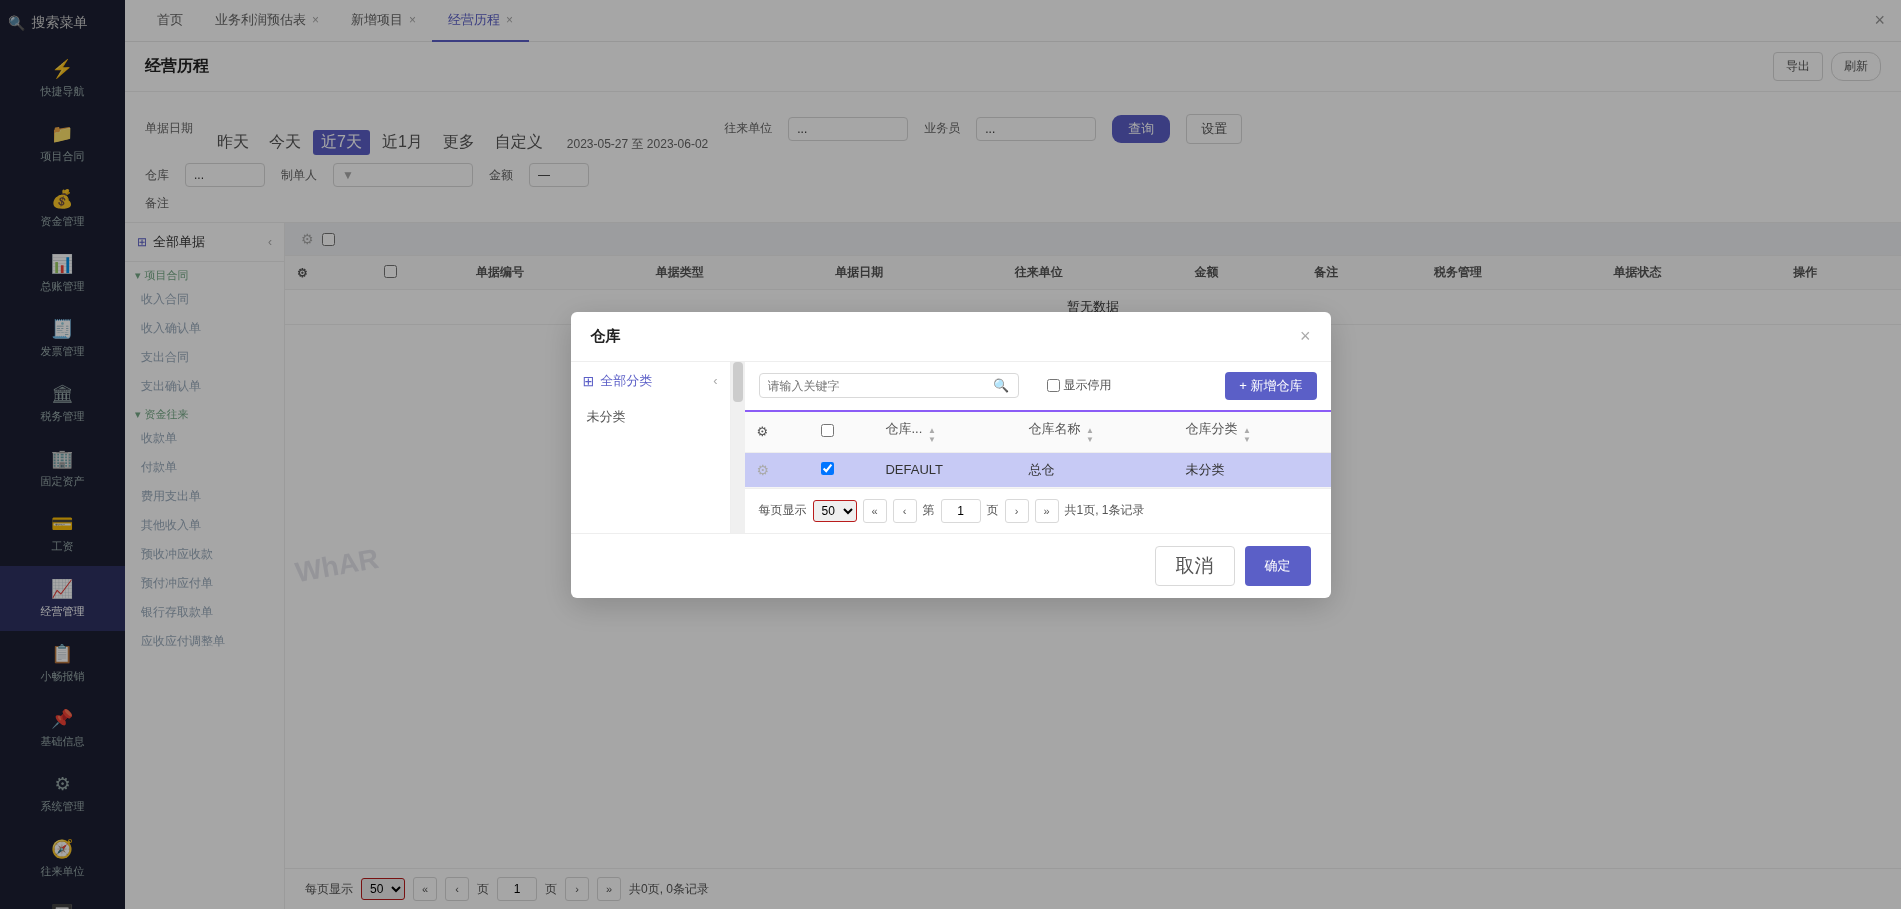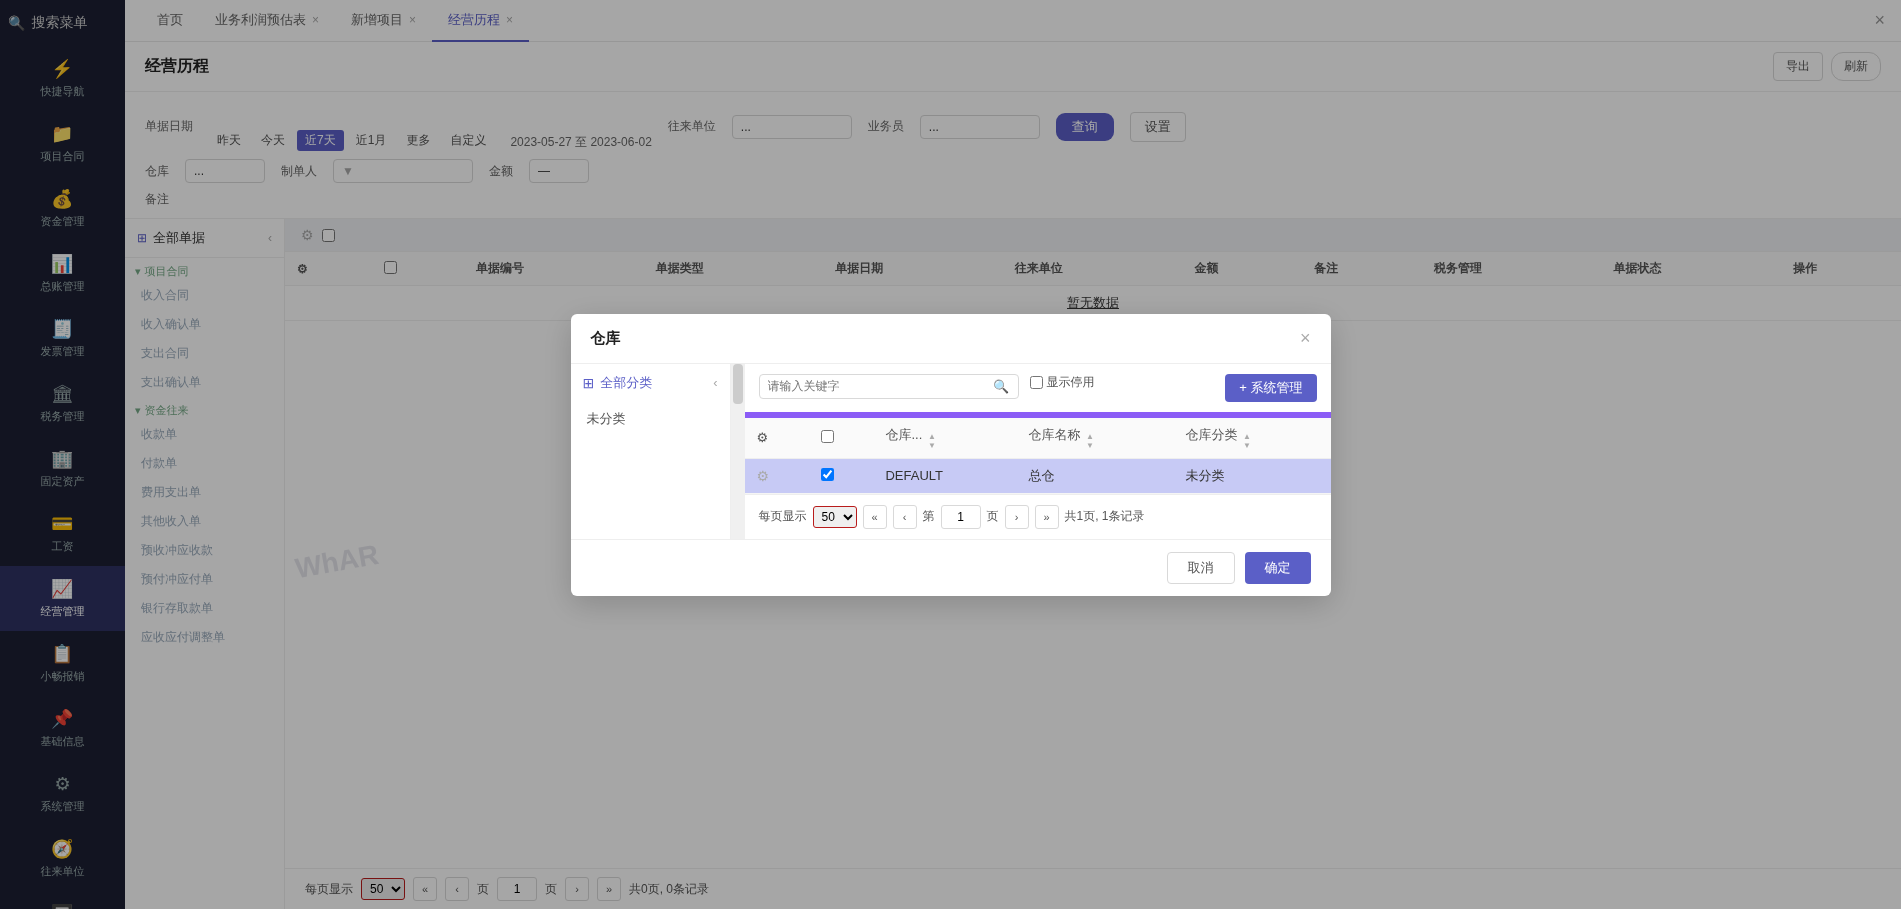--- a/index.html
+++ b/index.html
@@ -31,21 +31,21 @@
     .page-title { font-size: 16px; font-weight: 600; color: #222; }
     .header-actions { display: flex; gap: 8px; }
     .btn-export { background: #fff; border: 1px solid #d9d9d9; color: #555; padding: 5px 12px; border-radius: 4px; cursor: pointer; font-size: 12px; }
     .btn-refresh { background: #fff; border: 1px solid #d9d9d9; color: #555; padding: 5px 12px; border-radius: 12px; cursor: pointer; font-size: 12px; }
 
     
     .filter-bar { background: #fff; padding: 10px 20px; border-bottom: 1px solid #eee; }
     .filter-row { display: flex; align-items: center; gap: 16px; flex-wrap: wrap; margin-bottom: 8px; }
     .filter-label { color: #666; font-size: 12px; white-space: nowrap; }
     .date-tabs { display: flex; gap: 4px; }
-    .date-tab { padding: 2px 8px; border-radius: 3px; font-size: 12px; cursor: pointer; color: #555; margin-top: 28px; }
+    .date-tab { padding: 2px 8px; border-radius: 3px; font-size: 16px; cursor: pointer; color: #555; margin-top: 28px; }
     .date-tab.active { background: #5b5fc7; color: #fff; }
     .date-range { font-size: 12px; color: #666; margin-top: 31px; }
     .filter-select { border: 1px solid #d9d9d9; border-radius: 4px; padding: 4px 8px; font-size: 12px; color: #333; min-width: 120px; display: flex; align-items: center; justify-content: space-between; cursor: pointer; }
     .btn-query { background: #5b5fc7; color: #fff; border: none; padding: 5px 16px; border-radius: 9px; cursor: pointer; font-size: 13px; }
     .btn-settings { background: #fff; border: 1px solid #d9d9d9; color: #555; padding: 5px 14px; border-radius: 4px; cursor: pointer; font-size: 13px; }
 
     
     .filter-row2 { display: flex; align-items: center; gap: 16px; }
 
     
@@ -75,53 +75,53 @@
     .modal-categories { width: 160px; border-right: 1px solid #eee; display: flex; flex-direction: column; }
     .categories-header { padding: 10px 12px; display: flex; align-items: center; gap: 6px; font-size: 13px; color: #5b5fc7; font-weight: 500; }
     .cat-icon { font-size: 14px; }
     .categories-collapse { margin-left: auto; cursor: pointer; color: #aaa; }
     .category-item { padding: 8px 16px; font-size: 13px; cursor: pointer; color: #555; }
     .modal-scroll-hint { width: 14px; background: #f0f0f0; position: relative; }
     .scroll-thumb { position: absolute; top: 0; left: 2px; right: 2px; height: 40px; background: #ccc; border-radius: 4px; }
 
     
     .modal-content { flex: 1; display: flex; flex-direction: column; min-width: 0; }
-    .modal-toolbar { padding: 10px 14px; display: flex; align-items: flex-start; gap: 11px; border-bottom: 6px solid #8b5cf6; }
+    .modal-toolbar { padding: 10px 14px; display: flex; align-items: center; gap: 28px; border-bottom: 2px solid #8b5cf6; }
     .search-box { display: flex; align-items: center; border: 1px solid #d9d9d9; border-radius: 4px; padding: 4px 8px; gap: 6px; flex: 1; max-width: 260px; }
     .search-box input { border: none; outline: none; font-size: 12px; color: #333; width: 100%; background: transparent; }
     .search-icon { color: #aaa; font-size: 13px; }
     .show-disabled-label { font-size: 12px; color: #555; display: flex; align-items: center; gap: 4px; }
     .btn-add-warehouse { background: #5b5fc7; color: #fff; border: none; padding: 5px 14px; border-radius: 4px; cursor: pointer; font-size: 13px; margin-left: auto; }
 
     
     .modal-table-wrap { flex: 1; overflow: auto; }
     .modal-table { width: 100%; border-collapse: collapse; font-size: 13px; }
     .modal-table th { background: #fafafa; padding: 8px 12px; text-align: left; color: #555; border-bottom: 1px solid #eee; font-weight: 500; white-space: nowrap; }
     .modal-table td { padding: 8px 12px; border-bottom: 1px solid #f5f5f5; color: #333; }
     .modal-table tr.selected td { background: #c7caf5; }
 
     
     .modal-pagination { padding: 10px 14px; border-top: 1px solid #eee; display: flex; align-items: center; gap: 6px; font-size: 12px; color: #555; }
 
     
     .modal-footer { padding: 12px 20px; border-top: 1px solid #eee; display: flex; justify-content: flex-end; gap: 10px; }
-    .btn-cancel { background: #fff; border: 1px solid #d9d9d9; color: #555; padding: 6px 20px; border-radius: 4px; cursor: pointer; font-size: 13px; }
+    .btn-cancel { background: #fff; border: 1px solid #d9d9d9; color: #555; padding: 6px 20px; border-radius: 4px; cursor: pointer; font-size: 19px; }
     .btn-confirm { background: #5b5fc7; color: #fff; border: none; padding: 6px 20px; border-radius: 4px; cursor: pointer; font-size: 13px; }
 
     
     .sidebar-sub { display: flex; flex-direction: column; }
     .sidebar-sub-item { padding: 6px 16px; font-size: 12px; color: #9ab; cursor: pointer; }
     .sidebar-sub-group { padding: 6px 10px 2px; font-size: 11px; color: #7a8; display: flex; align-items: center; gap: 4px; cursor: pointer; }
 
     .col-sort { display: inline-flex; flex-direction: column; gap: 1px; margin-left: 2px; }
     .sort-asc, .sort-desc { font-size: 8px; line-height: 1; color: #aaa; }
 
     .watermark-area { position: absolute; top: 327px; left: 170px; font-size: 28px; font-weight: bold; color: rgba(180,180,200,0.35); transform: rotate(-10deg); pointer-events: none; z-index: 1; font-family: Arial; }
 
-    .no-data { text-align: center; color: #aaa; padding: 40px; font-size: 13px; text-decoration: underline; }
+    .no-data { text-align: center; color: #aaa; padding: 40px; font-size: 13px; }
     .checkbox { width: 13px; height: 13px; cursor: pointer; }
     .gear-icon { color: #aaa; font-size: 14px; cursor: pointer; }
   </style>
 </head>
 <body>
 
 <div class="app-container">
 
   <div class="sidebar">
     <div class="sidebar-search">
@@ -378,21 +378,21 @@
 
         <div class="modal-toolbar">
           <div class="search-box">
             <input type="text" placeholder="请输入关键字" style="">
             <span class="search-icon">🔍</span>
           </div>
           <label class="show-disabled-label">
             <input type="checkbox" style="">
             <span>显示停用</span>
           </label>
-          <button class="btn-add-warehouse">+ 系统管理</button>
+          <button class="btn-add-warehouse">+ 新增仓库</button>
         </div>
 
         <div class="modal-table-wrap">
           <table class="modal-table">
             <thead>
               <tr>
                 <th>⚙</th>
                 <th><input type="checkbox" class="checkbox" style=""></th>
                 <th>
                   仓库...

